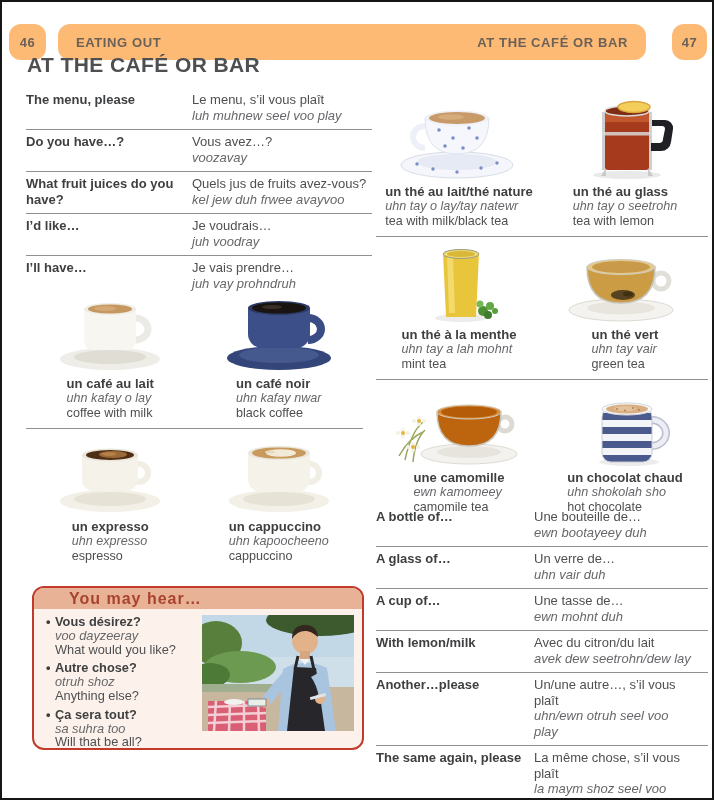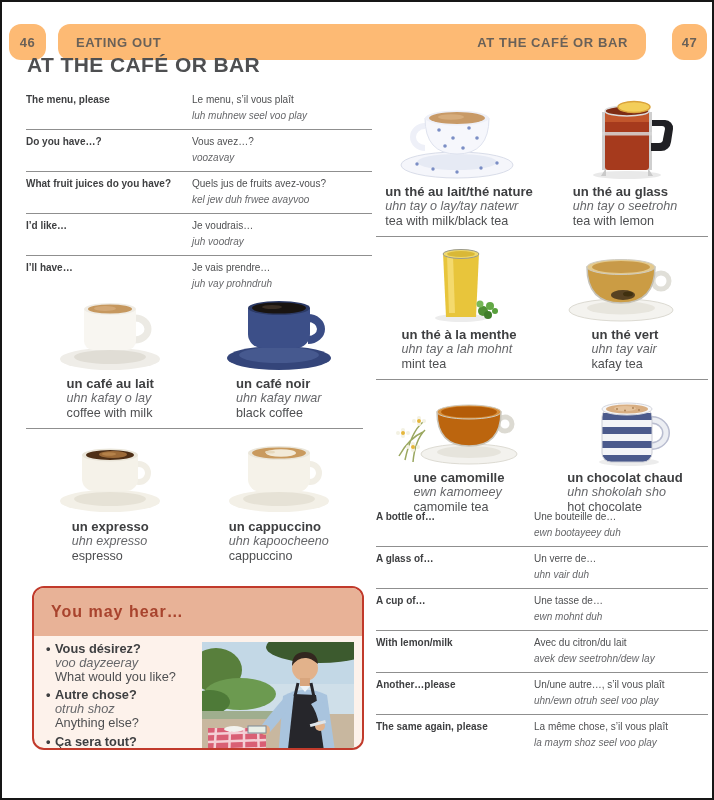--- a/index.html
+++ b/index.html
@@ -17,21 +17,21 @@
   }
   #pill-left  { left:7px;  width:37px; border-radius:12px; justify-content:center; }
   #main-bar   { left:56px; width:588px; border-radius:12px; padding:0 18px;
                 box-sizing:border-box; justify-content:space-between; }
   #pill-right { right:5px; width:35px; border-radius:12px; justify-content:center; }
   #page-title {
     position:absolute; top:51px; left:25px; font-size:21px; font-weight:bold;
     color:#4E4F51; letter-spacing:0.4px;
   }
   
-  .ptable { position:absolute; font-size:10px; line-height:15.5px; }
+  .ptable { position:absolute; font-size:13px; line-height:15.5px; }
   #left-table  { top:86px; left:24px;  width:346px; }
   #right-table { top:503px; left:374px; width:332px; }
   .prow { display:flex; padding:4px 0 6px; border-bottom:1px solid #8f8f8f; }
   .prow.last { border-bottom:none; }
   .col-en { width:160px; padding-right:6px; font-weight:bold; color:#3E3F41; flex:none; }
   #right-table .col-en { width:152px; }
   #right-table .col-fr { max-width:158px; }
   .col-fr { flex:1; }
   .fr   { color:#4E4F51; }
   .pron { font-style:italic; color:#66676A; }
@@ -48,22 +48,22 @@
   .cap .pron { display:block; }
   .cap .en   { display:block; color:#4E4F51; }
   .gdiv { border-bottom:1px solid #8f8f8f; margin:7px 0 6px; }
   
   #hear-box {
     position:absolute; top:584px; left:30px; width:332px; height:164px;
     box-sizing:border-box; border:2px solid #C13A2B; border-radius:12px;
     background:#FDF2EB; overflow:hidden;
   }
   .hear-hd {
-    height:48px; background:#E8B297; display:flex; align-items:center;
-    padding-left:17px; color:#A8432D; font-weight:bold; font-size:16px;
+    height:21px; background:#E8B297; display:flex; align-items:center;
+    padding-left:35px; color:#A8432D; font-weight:bold; font-size:16px;
     letter-spacing:1px;
   }
   .hear-body { display:flex; padding:6px 8px 0 12px; }
   .hear-list { width:156px; font-size:12.8px; line-height:13.8px; }
   .hear-item { display:flex; margin-bottom:5px; }
   .hear-item .bullet { width:9px; font-weight:bold; color:#3E3F41; flex:none; }
   .hear-item .fr { display:block; font-weight:bold; color:#3E3F41; }
   .hear-item .pron, .hear-item .en { display:block; }
   .hear-photo { margin-left:2px; }
 </style>
@@ -363,21 +363,21 @@
             <path d="M38 22 q0 36 34 36 q34 0 34 -36 z" fill="#cb9c44" stroke="#c5c2b8" stroke-width="1.5"></path>
             <ellipse cx="74" cy="50" rx="12" ry="5" fill="#574222"></ellipse>
             <ellipse cx="79" cy="49" rx="5" ry="2.5" fill="#40300f"></ellipse>
             <ellipse cx="72" cy="22" rx="34" ry="7.5" fill="#e3c98d" stroke="#cfccc2" stroke-width="1"></ellipse>
             <ellipse cx="72" cy="22" rx="29" ry="6" fill="#c89a49"></ellipse>
           </svg>
         </div>
         <div class="cap">
           <span class="fr">un thé vert</span>
           <span class="pron">uhn tay vair</span>
-          <span class="en">kafay tea</span>
+          <span class="en">green tea</span>
         </div>
       </div>
     </div>
     <div class="gdiv"></div>
     <div class="pair">
       <div class="cell">
         <div class="imgbox">
           <svg width="152" height="78" viewBox="0 0 152 78">
             <path d="M22 72 q6 -28 18 -38 M30 74 q2 -22 12 -32 M16 68 q10 -18 24 -24" stroke="#9aa75f" stroke-width="1.5" fill="none"></path>
             <g>

